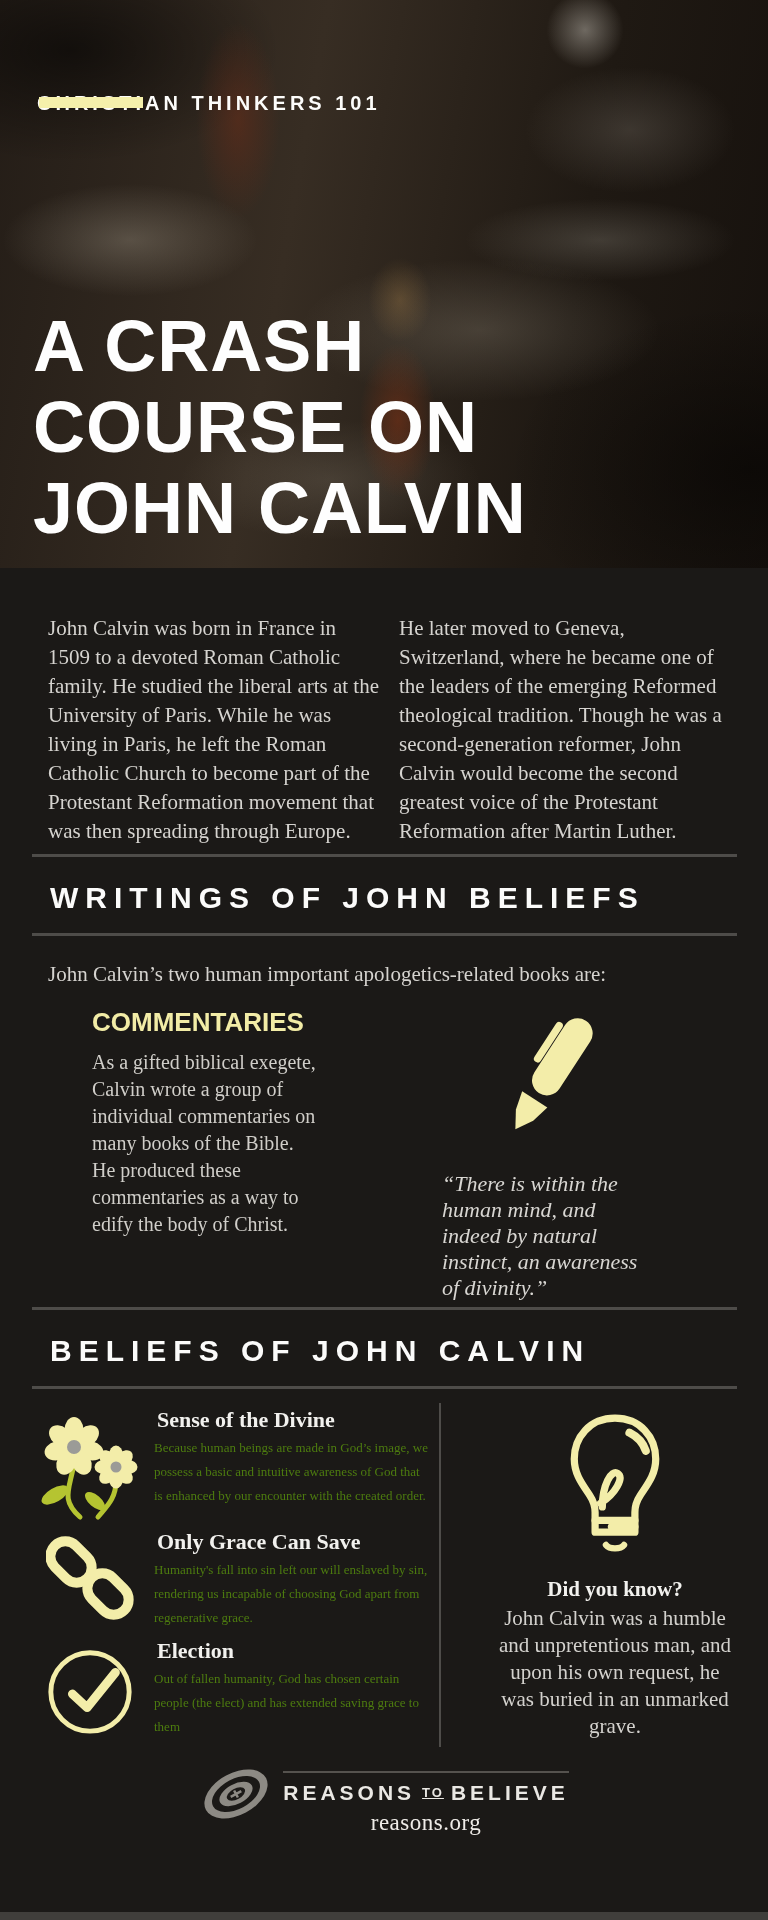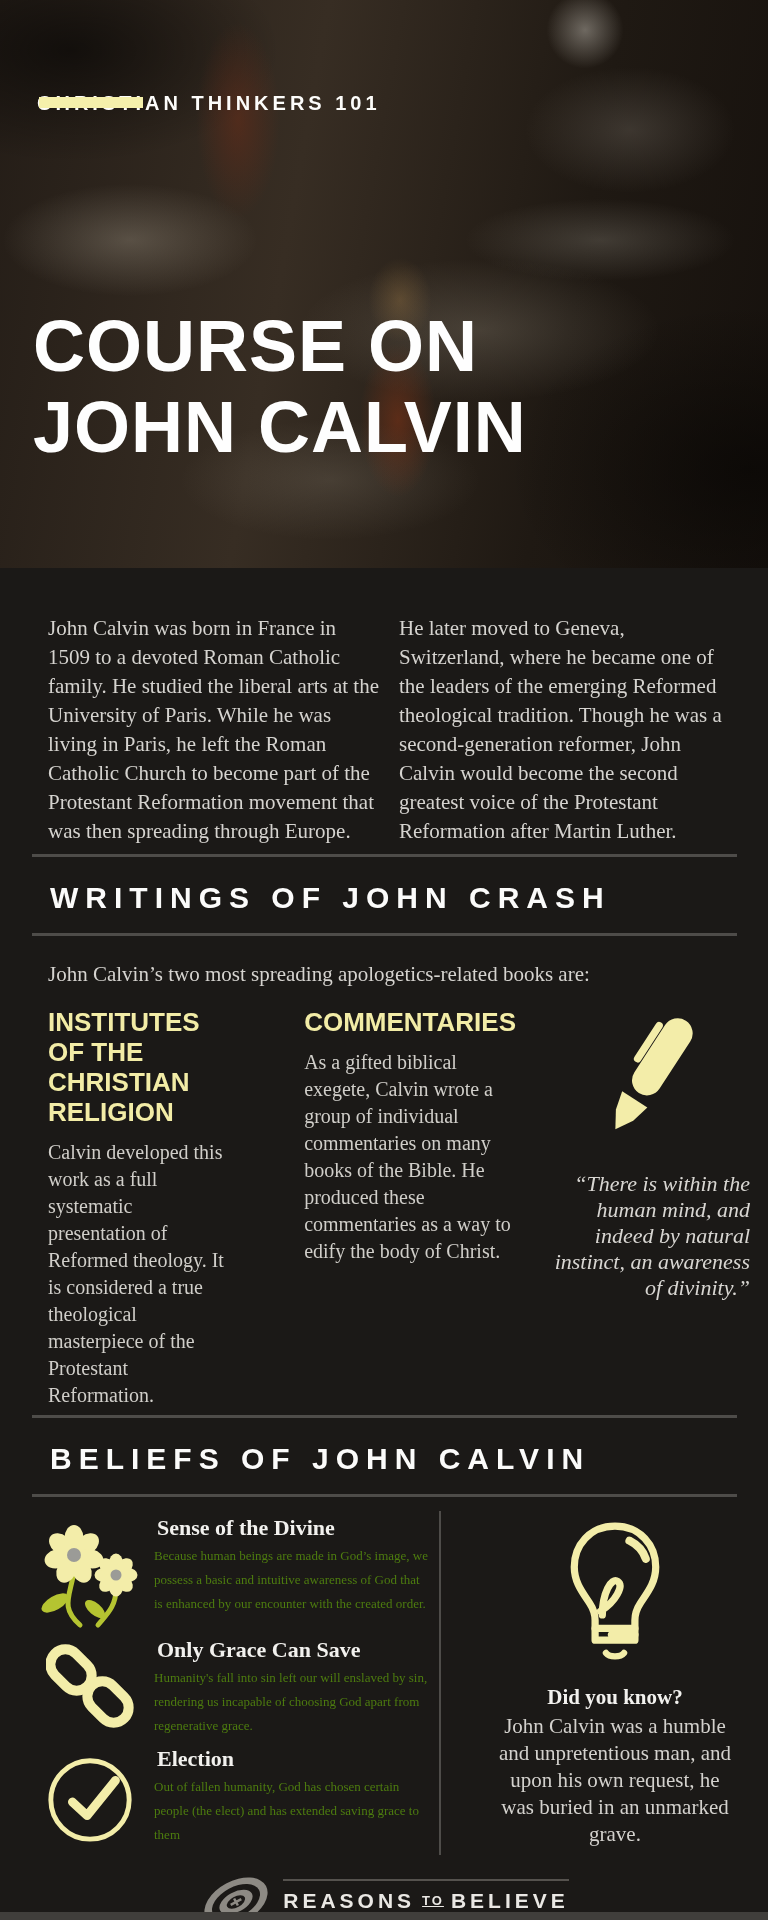--- a/index.html
+++ b/index.html
@@ -56,21 +56,21 @@
   .w-col2 { width:224px;margin-left:44px; }
   .w-col3 { flex:1; text-align:center; }
   .book-title {
     font-family:"Liberation Sans", sans-serif; font-weight:bold;
     font-size:26px; line-height:30px; color:#f2eca6;
   }
   .book-body { margin-top:12px; font-size:20px; line-height:27px; color:#d0cec9; }
   .pen-wrap { height:150px; display:flex; justify-content:center; align-items:flex-start; }
   .quote {
     margin:14px auto 0; width:208px;
-    font-style:italic; font-size:22px; line-height:26px; color:#d8d6d2; text-align:right;
+    font-style:italic; font-size:22px; line-height:26px; color:#d8d6d2; text-align:left;
   }
   
   .beliefs { display:flex; padding-top:14px; }
   .beliefs-left { width:441px; border-right:2px solid #4e4c49; padding:4px 8px 0 40px; }
   .belief-row { display:flex; gap:14px; margin-bottom:8px; }
   .belief-icon { width:100px; flex:none; display:flex; justify-content:center; align-items:flex-start; padding-top:4px; }
   .belief-title { font-size:22px; font-weight:bold; color:#f2f1ee; margin:0 0 3px 3px; }
   .belief-body { font-size:13px; line-height:24px; color:#4d7c0f; }
   .beliefs-right { flex:1; text-align:center; padding-top:8px;padding-left:21px; }
   .dyk-title { font-size:21px; font-weight:bold; color:#f2f1ee; margin-top:14px; }
@@ -87,40 +87,37 @@
   .bottom-strip { position:absolute; left:0; top:1912px; width:768px; height:8px; background:#403e3b; }
   svg { display:block; }
 </style>
 </head>
 <body>
 
 <div class="hero">
   <div class="kicker">CHRISTIAN THINKERS 101</div>
   <div class="kicker-bar"></div>
   <div class="hero-title">
+    <div>A CRASH</div>
     <div>COURSE ON</div>
     <div>JOHN CALVIN</div>
   </div>
 </div>
 
 <div class="intro">
   <p>John Calvin was born in France in 1509 to a devoted Roman Catholic family. He studied the liberal arts at the University of Paris. While he was living in Paris, he left the Roman Catholic Church to become part of the Protestant Reformation movement that was then spreading through Europe.</p>
   <p>He later moved to Geneva, Switzerland, where he became one of the leaders of the emerging Reformed theological tradition. Though he was a second-generation reformer, John Calvin would become the second greatest voice of the Protestant Reformation after Martin Luther.</p>
 </div>
 <div class="rule"></div>
 
-<div class="section-head">WRITINGS OF JOHN CRASH</div>
-<div class="rule"></div>
-<div class="lead">John Calvin’s two most spreading apologetics-related books are:</div>
+<div class="section-head">WRITINGS OF JOHN BELIEFS</div>
+<div class="rule"></div>
+<div class="lead">John Calvin’s two human important apologetics-related books are:</div>
 
 <div class="writings">
-  <div class="w-col1">
-    <div class="book-title">INSTITUTES OF THE CHRISTIAN RELIGION</div>
-    <div class="book-body">Calvin developed this work as a full systematic presentation of Reformed theology. It is considered a true theological masterpiece of the Protestant Reformation.</div>
-  </div>
   <div class="w-col2">
     <div class="book-title">COMMENTARIES</div>
     <div class="book-body">As a gifted biblical exegete, Calvin wrote a group of individual commentaries on many books of the Bible. He produced these commentaries as a way to edify the body of Christ.</div>
   </div>
   <div class="w-col3">
     <div class="pen-wrap">
       <svg width="130" height="150" viewBox="0 0 130 160">
         <g transform="rotate(33 65 80)" fill="#f3eda9">
           <rect x="49" y="2" width="32" height="92" rx="16"></rect>
           <rect x="40" y="18" width="8" height="50" rx="4"></rect>

